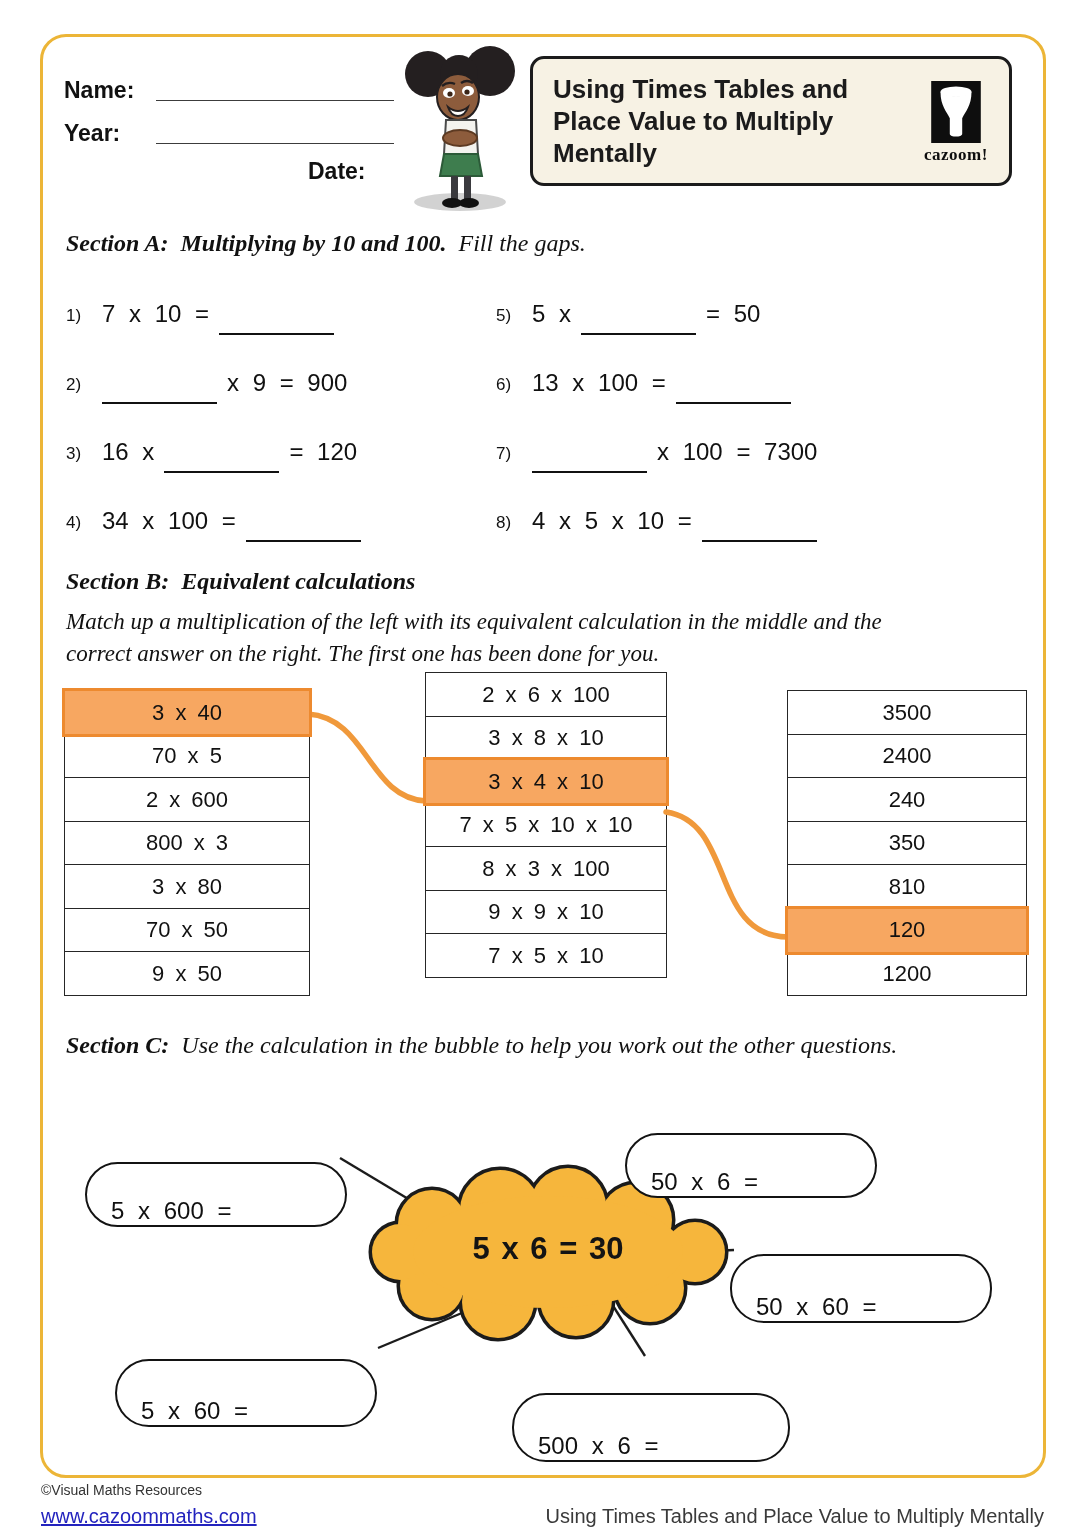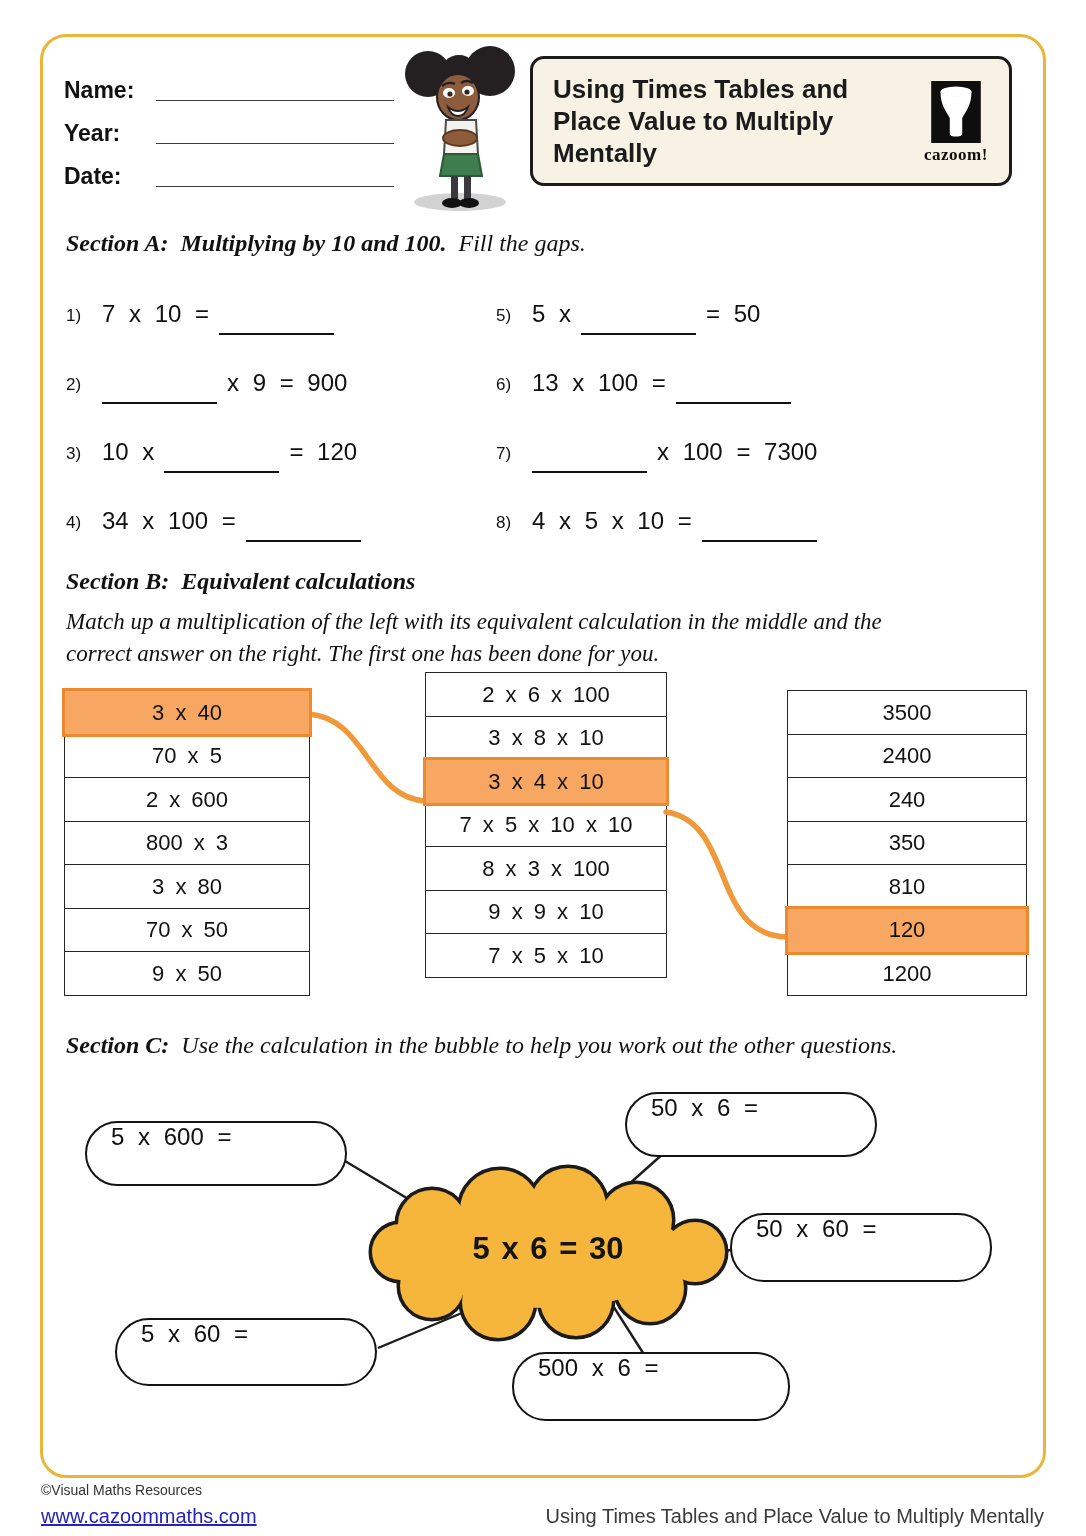--- a/index.html
+++ b/index.html
@@ -46,22 +46,22 @@
         font-size:22px;word-spacing:5px;}
   .cell:first-child{margin-top:0;}
   .cell.hl{background:#F7A761;border:none;outline:3.5px solid #ED8A2F;outline-offset:-1px;
            position:relative;z-index:3;}
 
   
   .overlay{position:absolute;left:0;top:0;z-index:1;pointer-events:none;}
 
   
   .pill{position:absolute;box-sizing:border-box;border:2.6px solid #131313;border-radius:34px;
-        background:#fff;z-index:2;display:flex;align-items:flex-start;padding-left:24px;
-        font-size:24px;word-spacing:7px;}
+        background:#fff;z-index:2;display:flex;align-items:flex-end;padding-left:24px;
+        font-size:24px;word-spacing:7px;margin-top:41px;}
   .cloudtext{position:absolute;left:428px;top:1226px;width:240px;height:46px;z-index:4;
              display:flex;align-items:center;justify-content:center;
              font-size:31px;font-weight:bold;word-spacing:3px;color:#141414;}
 
   
   .foot1{position:absolute;left:41px;top:1482px;font-size:14px;color:#333;}
   .foot2{position:absolute;left:41px;top:1505px;font-size:20px;color:#2323BE;
          text-decoration:underline;}
   .foot3{position:absolute;right:42px;top:1505px;font-size:20px;color:#3a3a3a;}
 </style>
@@ -72,21 +72,21 @@
   <div class="frame"></div>
 
   <div class="hfield" style="top:72px;">
     <span class="hlabel">Name:</span>
     <span class="fline"></span>
   </div>
   <div class="hfield" style="top:115px;">
     <span class="hlabel">Year:</span>
     <span class="fline"></span>
   </div>
-  <div class="hfield" style="top:158px;">
+  <div class="hfield" style="top:158px;flex-direction:column;">
     <span class="hlabel">Date:</span>
     <span class="fline"></span>
   </div>
 
   <svg class="girl" width="125" height="172" viewBox="0 0 125 172">
     <ellipse cx="62" cy="160" rx="46" ry="9" fill="#c7c7c7" opacity="0.8"></ellipse>
     <circle cx="30" cy="32" r="23" fill="#241f20"></circle>
     <circle cx="92" cy="29" r="25" fill="#241f20"></circle>
     <circle cx="61" cy="32" r="19" fill="#241f20"></circle>
     <ellipse cx="60" cy="55" rx="21" ry="23" fill="#8d5c3c" stroke="#241f20" stroke-width="2"></ellipse>
@@ -129,21 +129,21 @@
 
   </div>
   <div class="q" style="left:66px;top:359px;">
     <span class="qnum">2)</span>
 
     <span class="blank"></span>
     <span class="seg">x 9 = 900</span>
   </div>
   <div class="q" style="left:66px;top:428px;">
     <span class="qnum">3)</span>
-    <span class="seg">10 x</span>
+    <span class="seg">16 x</span>
     <span class="blank"></span>
     <span class="seg">= 120</span>
   </div>
   <div class="q" style="left:66px;top:497px;">
     <span class="qnum">4)</span>
     <span class="seg">34 x 100 =</span>
     <span class="blank"></span>
 
   </div>
   <div class="q" style="left:496px;top:290px;">

